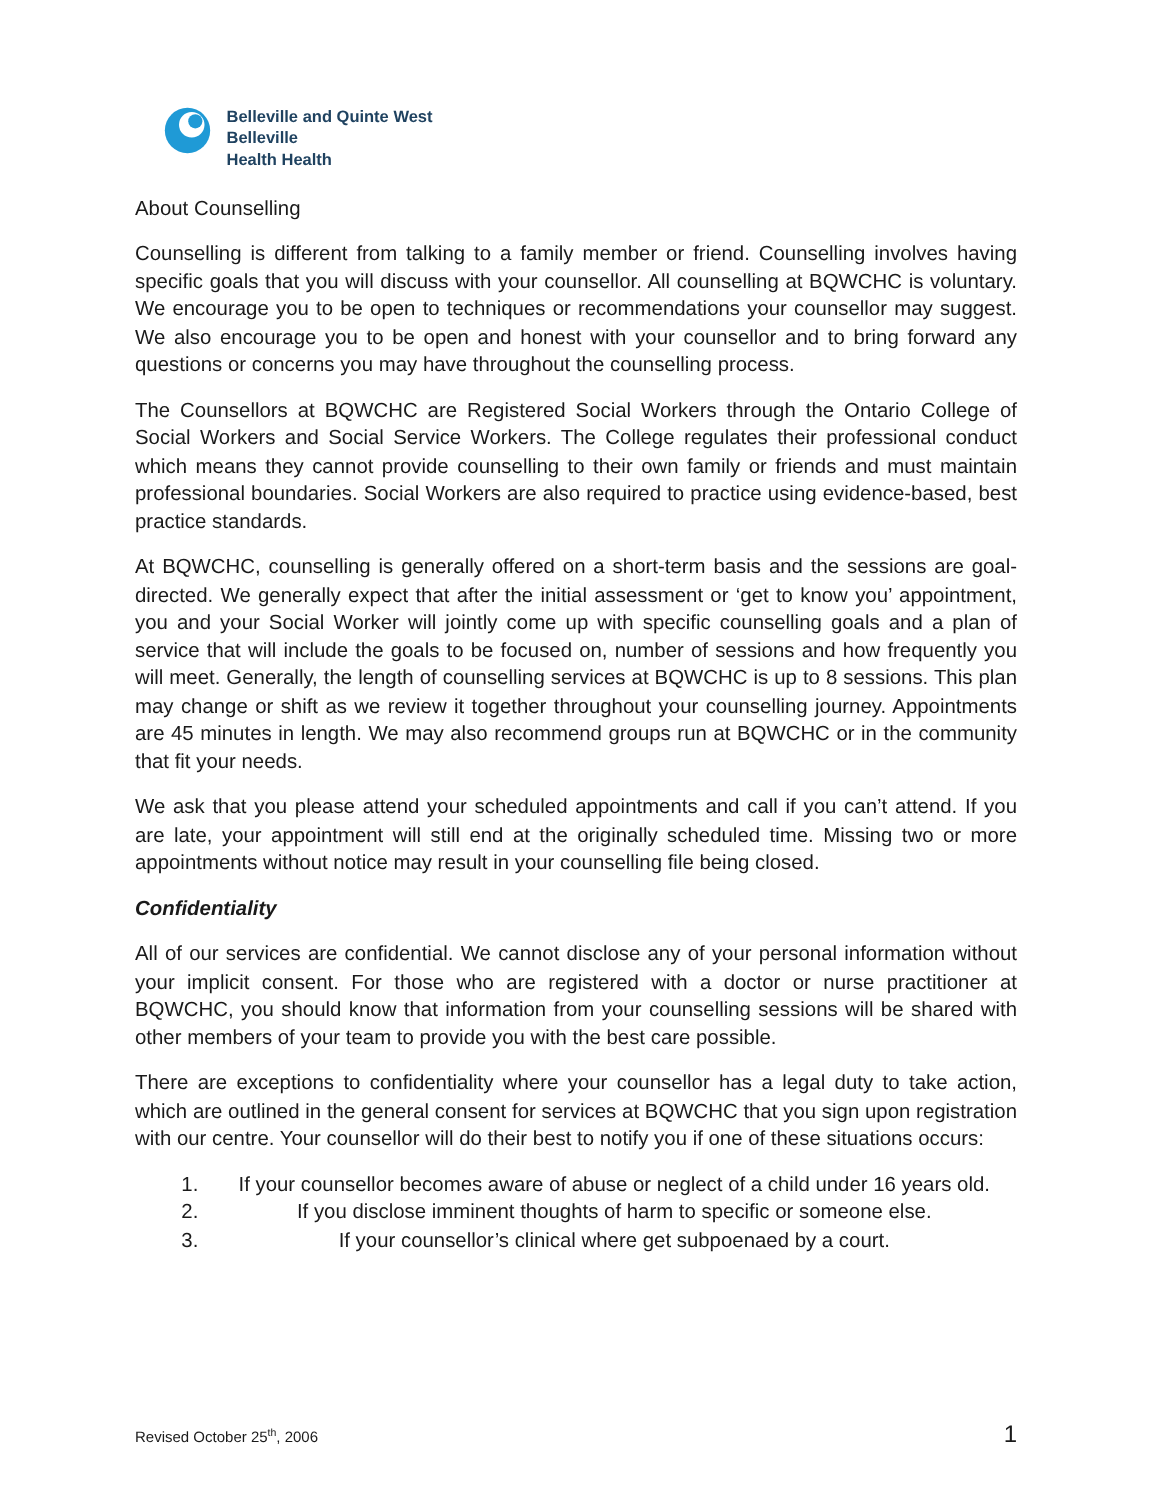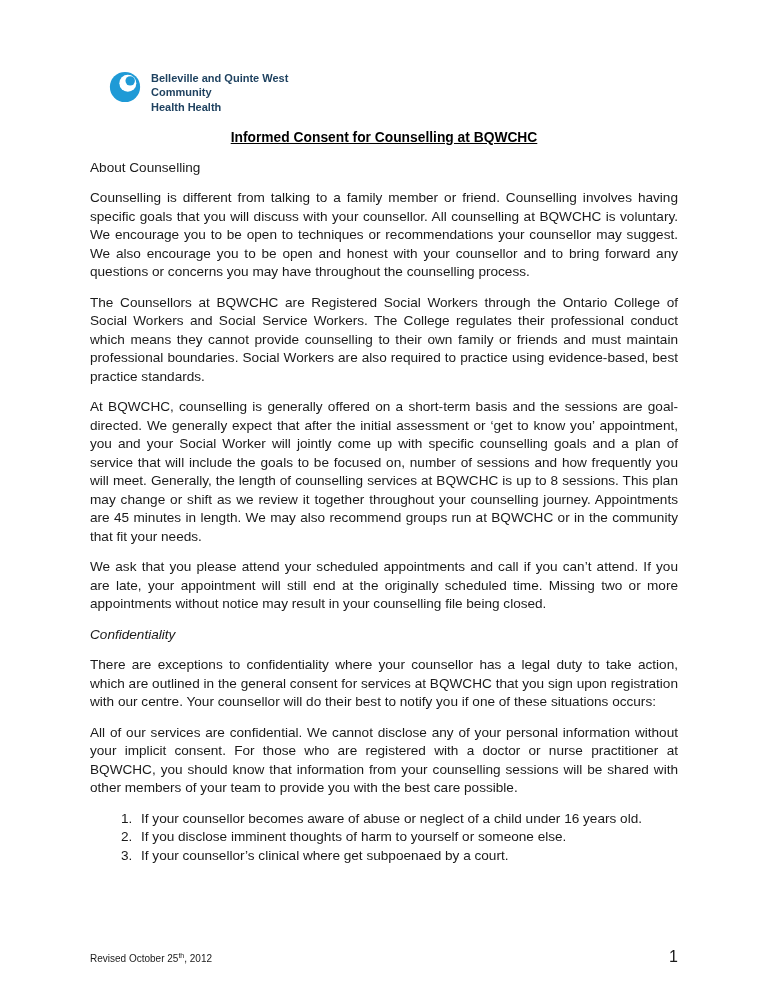--- a/index.html
+++ b/index.html
@@ -50,32 +50,32 @@
   }
   .heading {
     font-size: 13.6px;
     font-weight: normal;
     line-height: 18.5px;
     margin-bottom: 12px;
   }
   .heading-italic {
     font-size: 13.6px;
     font-style: italic;
-    font-weight: normal;
+    font-weight: bold;
     line-height: 18.5px;
     margin-bottom: 12px;
   }
   ol.consent-list {
     font-size: 13.6px;
     line-height: 18.5px;
     margin-left: 28px;
     padding-left: 18px;
     margin-bottom: 12px;
   }
-  ol.consent-list li { padding-left: 5px; }
+  ol.consent-list li { padding-left: 5px; text-align: center; }
   .footer {
     position: absolute;
     left: 90px;
     right: 90px;
     bottom: 28px;
     display: flex;
     justify-content: space-between;
     align-items: baseline;
   }
   .footer-left { font-size: 10px; color: #1a1a1a; }
@@ -90,44 +90,43 @@
   <header class="logo-row">
     <span class="logo-mark">
       <svg viewBox="0 0 36 36" width="34" height="34" aria-hidden="true">
         <circle cx="18" cy="18" r="16" fill="#1f9ad6"></circle>
         <circle cx="21" cy="14" r="9" fill="#ffffff"></circle>
         <circle cx="23.5" cy="11.5" r="5" fill="#1f9ad6"></circle>
       </svg>
     </span>
     <div class="logo-text">
       <div>Belleville and Quinte West</div>
-      <div>Community</div>
+      <div>Belleville</div>
       <div>Health Health</div>
     </div>
   </header>
 
-  <h1 class="doc-title">Informed Consent for Counselling at BQWCHC</h1>
 
 
   <h2 class="heading">About Counselling</h2>
 
   <p class="para">Counselling is different from talking to a family member or friend. Counselling involves having specific goals that you will discuss with your counsellor. All counselling at BQWCHC is voluntary. We encourage you to be open to techniques or recommendations your counsellor may suggest. We also encourage you to be open and honest with your counsellor and to bring forward any questions or concerns you may have throughout the counselling process.</p>
   <p class="para">The Counsellors at BQWCHC are Registered Social Workers through the Ontario College of Social Workers and Social Service Workers. The College regulates their professional conduct which means they cannot provide counselling to their own family or friends and must maintain professional boundaries. Social Workers are also required to practice using evidence-based, best practice standards.</p>
   <p class="para">At BQWCHC, counselling is generally offered on a short-term basis and the sessions are goal-directed. We generally expect that after the initial assessment or ‘get to know you’ appointment, you and your Social Worker will jointly come up with specific counselling goals and a plan of service that will include the goals to be focused on, number of sessions and how frequently you will meet. Generally, the length of counselling services at BQWCHC is up to 8 sessions. This plan may change or shift as we review it together throughout your counselling journey. Appointments are 45 minutes in length. We may also recommend groups run at BQWCHC or in the community that fit your needs.</p>
   <p class="para">We ask that you please attend your scheduled appointments and call if you can’t attend. If you are late, your appointment will still end at the originally scheduled time. Missing two or more appointments without notice may result in your counselling file being closed.</p>
 
   <h2 class="heading-italic">Confidentiality</h2>
 
+  <p class="para">All of our services are confidential. We cannot disclose any of your personal information without your implicit consent. For those who are registered with a doctor or nurse practitioner at BQWCHC, you should know that information from your counselling sessions will be shared with other members of your team to provide you with the best care possible.</p>
   <p class="para">There are exceptions to confidentiality where your counsellor has a legal duty to take action, which are outlined in the general consent for services at BQWCHC that you sign upon registration with our centre. Your counsellor will do their best to notify you if one of these situations occurs:</p>
-  <p class="para">All of our services are confidential. We cannot disclose any of your personal information without your implicit consent. For those who are registered with a doctor or nurse practitioner at BQWCHC, you should know that information from your counselling sessions will be shared with other members of your team to provide you with the best care possible.</p>
 
   <ol class="consent-list">
     <li>If your counsellor becomes aware of abuse or neglect of a child under 16 years old.</li>
-    <li>If you disclose imminent thoughts of harm to yourself or someone else.</li>
+    <li>If you disclose imminent thoughts of harm to specific or someone else.</li>
     <li>If your counsellor’s clinical where get subpoenaed by a court.</li>
   </ol>
 
   <footer class="footer">
-    <div class="footer-left"><span>Revised October 25</span><sup>th</sup><span>, 2012</span></div>
+    <div class="footer-left"><span>Revised October 25</span><sup>th</sup><span>, 2006</span></div>
     <div class="page-number">1</div>
   </footer>
 
 </div>
 
 </body></html>

